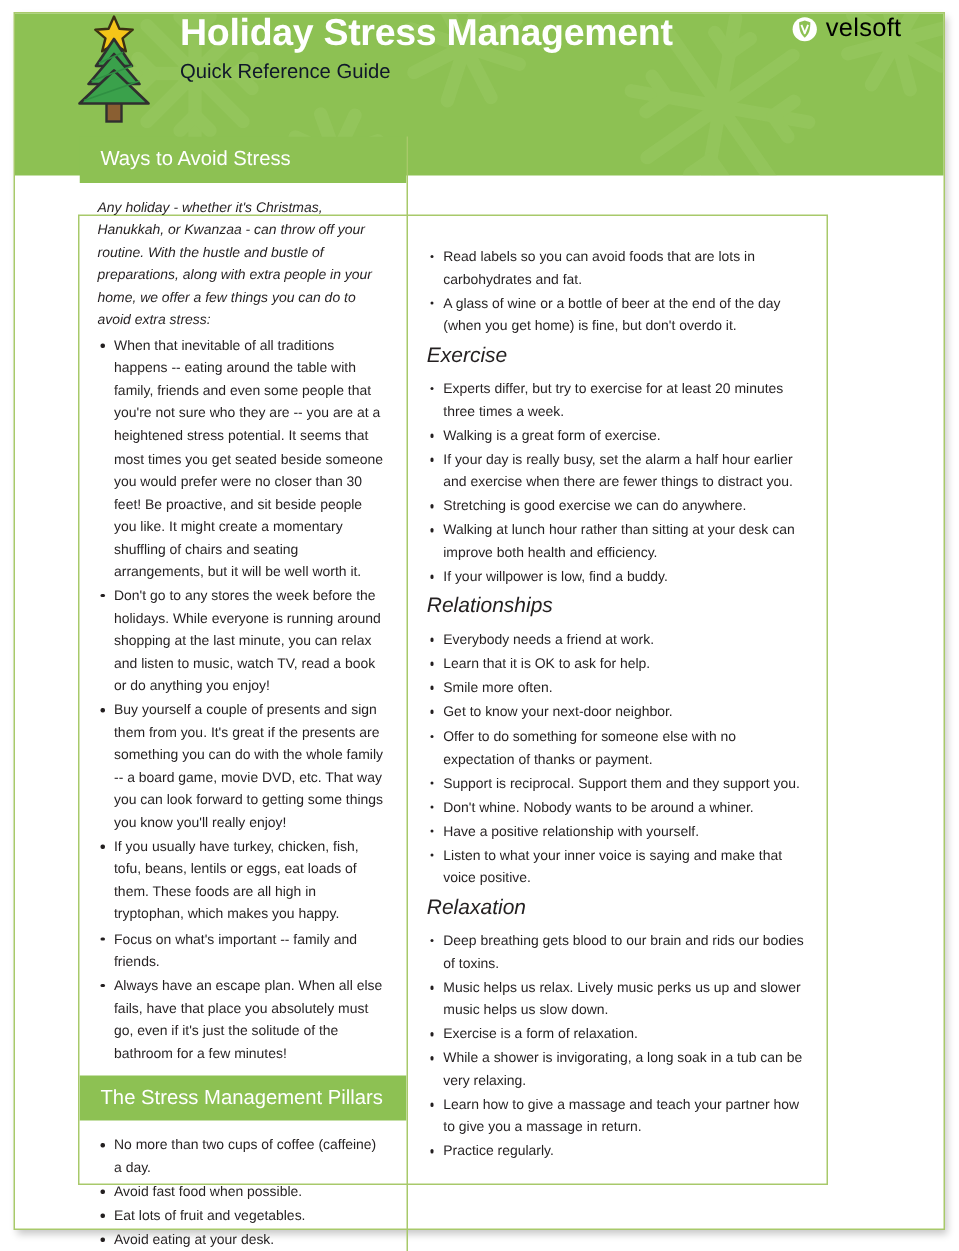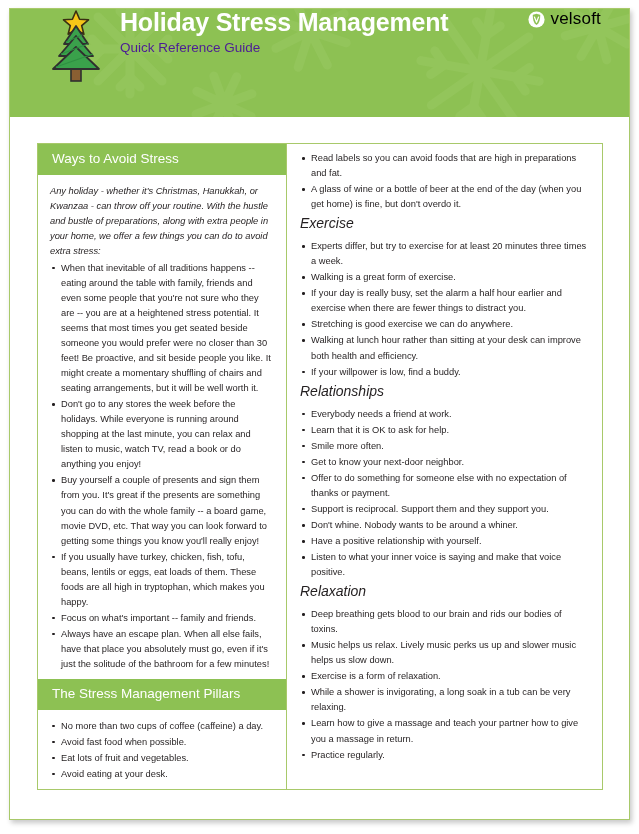--- a/index.html
+++ b/index.html
@@ -73,21 +73,21 @@
     font-size: 25px;
     font-weight: bold;
     letter-spacing: -0.2px;
     line-height: 1.1;
     margin: 0 0 4px 0;
     color: #ffffff;
   }
   .doc-subtitle {
     font-size: 13.5px;
     font-weight: normal;
-    color: #4c1d95;
+    color: #0f172a;
     margin: 0;
     line-height: 1.1;
   }
 
   .brand {
     margin-right: 28px;
     display: flex;
     align-items: center;
     gap: 5px;
     flex: none;
@@ -95,28 +95,29 @@
   .brand-mark { width: 17px; height: 17px; display: block; }
   .brand-name {
     color: #000000;
     font-size: 17px;
     letter-spacing: 0.2px;
   }
 
   
   .content {
     position: absolute;
-    left: 27px;
+    left: 42px;
     top: 134px;
-    width: 566px;
+    width: 500px;
     height: 647px;
     display: flex;
     border: 1px solid #a8c96a;
     box-sizing: border-box;
     background: #ffffff;
+    align-items: center;
   }
   .col {
     box-sizing: border-box;
     overflow: hidden;
   }
   .col-left {
     width: 249px;
     border-right: 1px solid #a8c96a;
   }
   .col-right {
@@ -263,21 +264,21 @@
 
             </ul>
           </div>
         </div>
 
       </div>
 
       <div class="col col-right">
 
         <ul class="bullets gap-after">
-          <li>Read labels so you can avoid foods that are high in preparations and fat.</li>
+          <li>Read labels so you can avoid foods that are lots in carbohydrates and fat.</li>
           <li>A glass of wine or a bottle of beer at the end of the day (when you get home) is fine, but don't overdo it.</li>
         </ul>
 
         <p class="subhead">Exercise</p>
         <ul class="bullets gap-after">
           <li>Experts differ, but try to exercise for at least 20 minutes three times a week.</li>
           <li>Walking is a great form of exercise.</li>
           <li>If your day is really busy, set the alarm a half hour earlier and exercise when there are fewer things to distract you.</li>
           <li>Stretching is good exercise we can do anywhere.</li>
           <li>Walking at lunch hour rather than sitting at your desk can improve both health and efficiency.</li>

